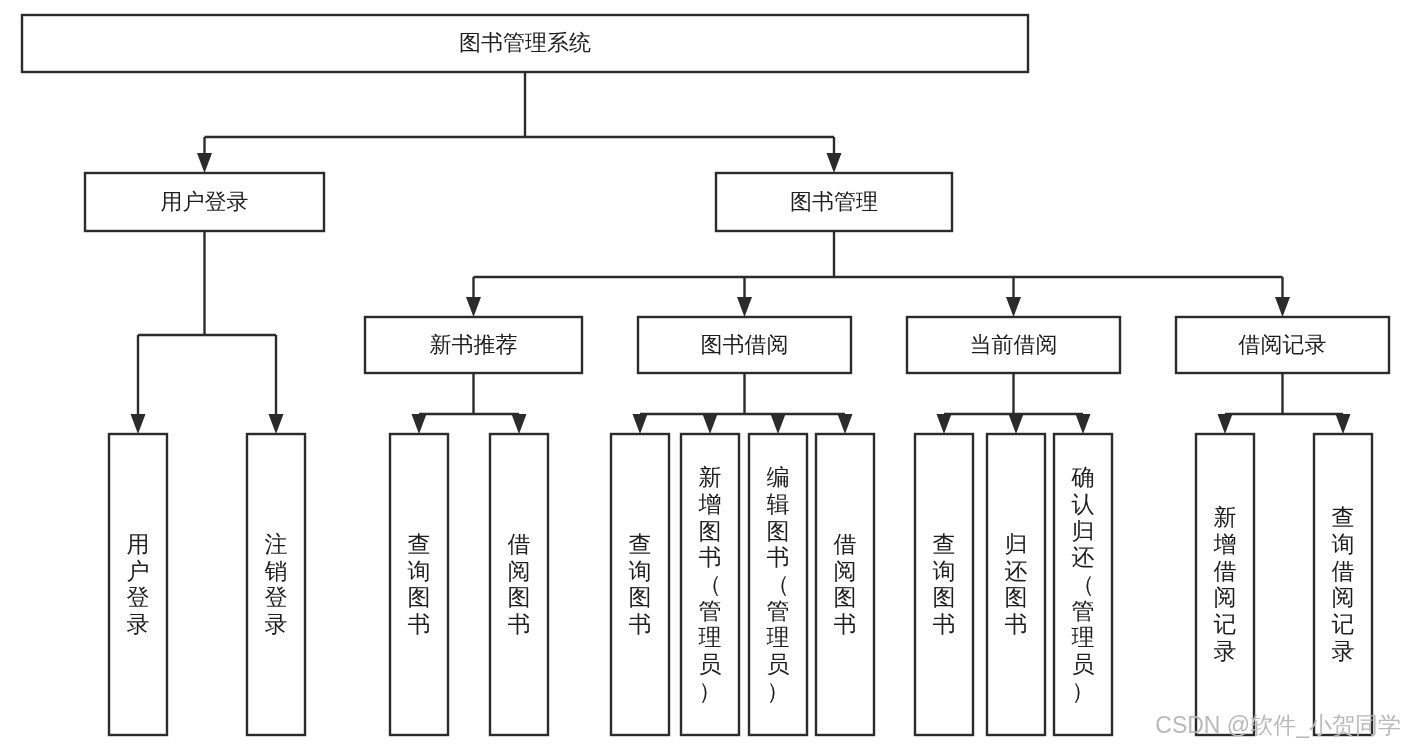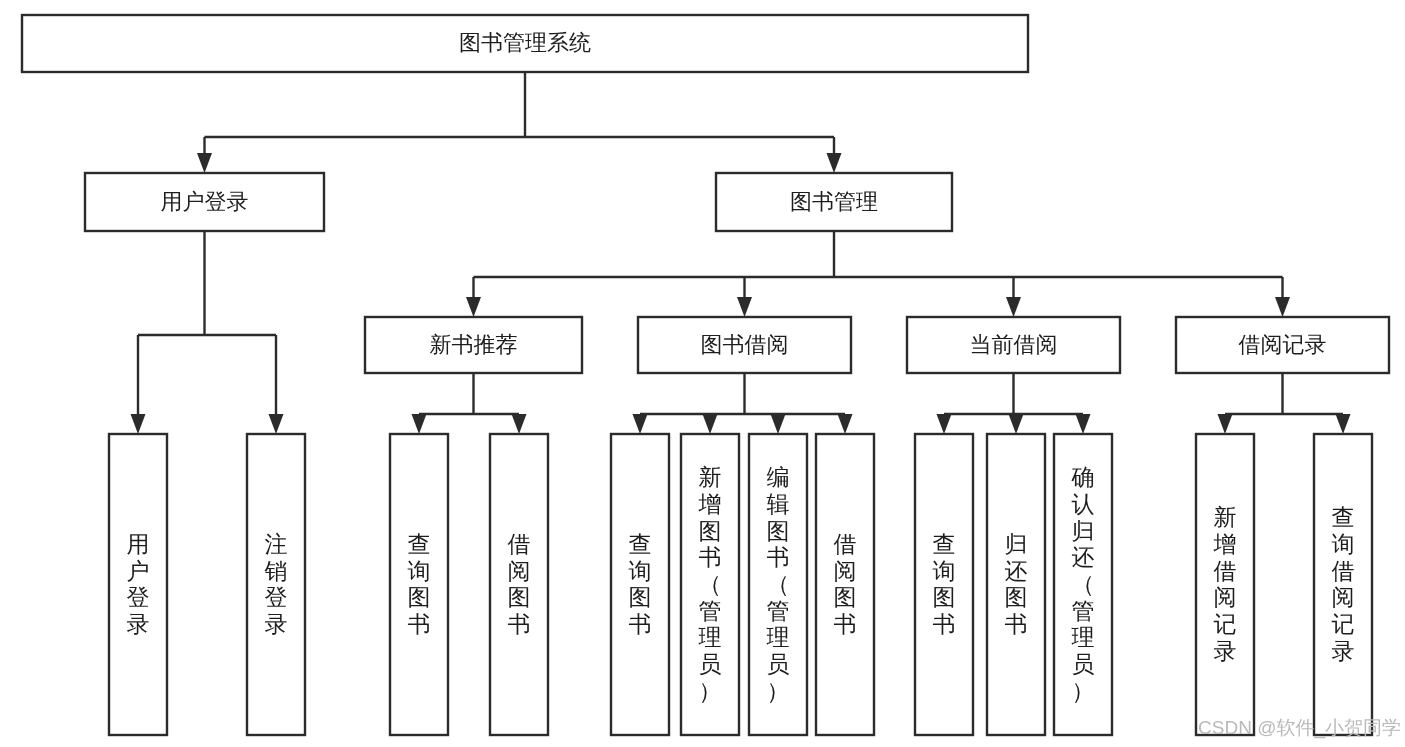--- a/index.html
+++ b/index.html
@@ -40,21 +40,21 @@
   }
   .arrow-head {
     fill: #2b2b2b;
     stroke: none;
   }
   .watermark {
     position: absolute;
     right: 8px;
     bottom: 6px;
     font-family: "Liberation Sans", sans-serif;
-    font-size: 19px;
+    font-size: 23px;
     color: #b9b9b9;
     white-space: nowrap;
     user-select: none;
   }
   .vtext-wrap {
     position: absolute;
     display: flex;
     flex-direction: column;
     align-items: center;
     justify-content: flex-start;

